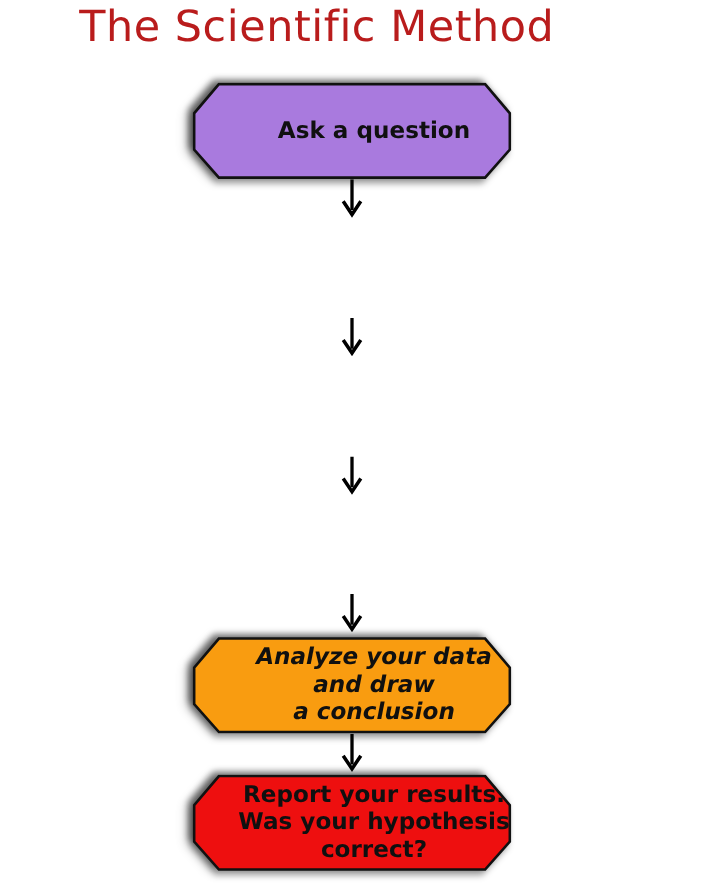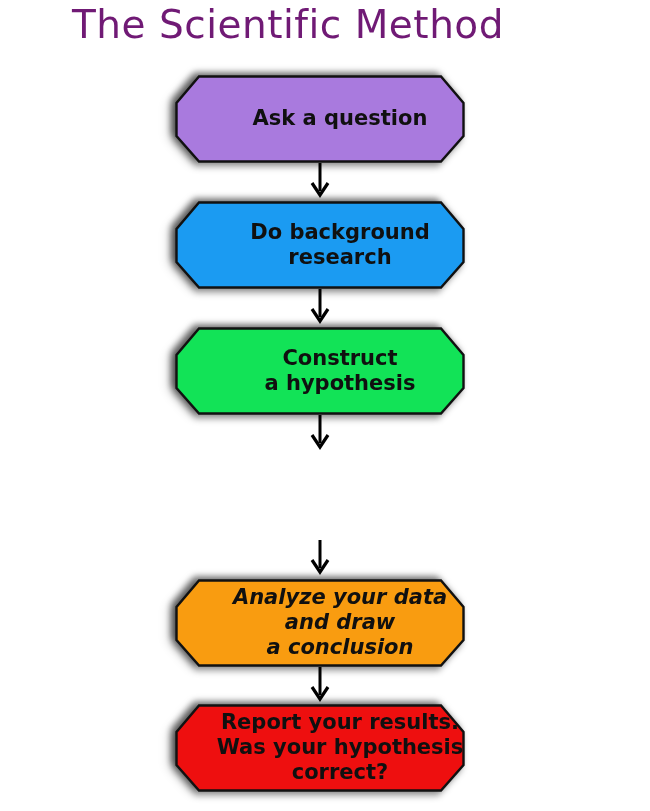--- a/index.html
+++ b/index.html
@@ -16,21 +16,21 @@
     overflow: hidden;
   }
   .page-title {
     position: absolute;
     left: 72px;
     top: 2px;
     margin: 0;
     font-size: 39px;
     font-weight: 400;
     letter-spacing: 0.5px;
-    color: #701a75;
+    color: #b91c1c;
     white-space: nowrap;
   }
   .step {
     position: absolute;
     left: 175px;
     width: 290px;
     height: 88px;
   }
   .shape-svg {
     position: absolute;
@@ -86,40 +86,26 @@
       <polygon points="24,1.5 266,1.5 288.5,28 288.5,61 266,86.5 24,86.5 1.5,61 1.5,28" stroke-width="2.4" fill="#a97ade" stroke="#111111"></polygon>
     </svg>
     <div class="step-label">Ask a question</div>
   </div>
 
   <svg class="arrow arrow-0" viewBox="0 0 24 36">
     <line x1="12" y1="0" x2="12" y2="28" stroke="#000" stroke-width="3"></line>
     <path d="M4 20 L12 32 L20 20" fill="none" stroke="#000" stroke-width="3.2"></path>
   </svg>
 
-  <div class="step step-1">
-    <svg class="shape-svg" viewBox="0 0 290 88">
-      <polygon points="24,1.5 266,1.5 288.5,28 288.5,61 266,86.5 24,86.5 1.5,61 1.5,28" stroke-width="2.4" fill="#1b9bf2" stroke="#111111"></polygon>
-    </svg>
-    <div class="step-label">Do background
-research</div>
-  </div>
 
   <svg class="arrow arrow-1" viewBox="0 0 24 36">
     <line x1="12" y1="0" x2="12" y2="28" stroke="#000" stroke-width="3"></line>
     <path d="M4 20 L12 32 L20 20" fill="none" stroke="#000" stroke-width="3.2"></path>
   </svg>
 
-  <div class="step step-2">
-    <svg class="shape-svg" viewBox="0 0 290 88">
-      <polygon points="24,1.5 266,1.5 288.5,28 288.5,61 266,86.5 24,86.5 1.5,61 1.5,28" stroke-width="2.4" fill="#12e357" stroke="#111111"></polygon>
-    </svg>
-    <div class="step-label">Construct
-a hypothesis</div>
-  </div>
 
   <svg class="arrow arrow-2" viewBox="0 0 24 36">
     <line x1="12" y1="0" x2="12" y2="28" stroke="#000" stroke-width="3"></line>
     <path d="M4 20 L12 32 L20 20" fill="none" stroke="#000" stroke-width="3.2"></path>
   </svg>
 
 
   <svg class="arrow arrow-3" viewBox="0 0 24 36">
     <line x1="12" y1="0" x2="12" y2="28" stroke="#000" stroke-width="3"></line>
     <path d="M4 20 L12 32 L20 20" fill="none" stroke="#000" stroke-width="3.2"></path>

